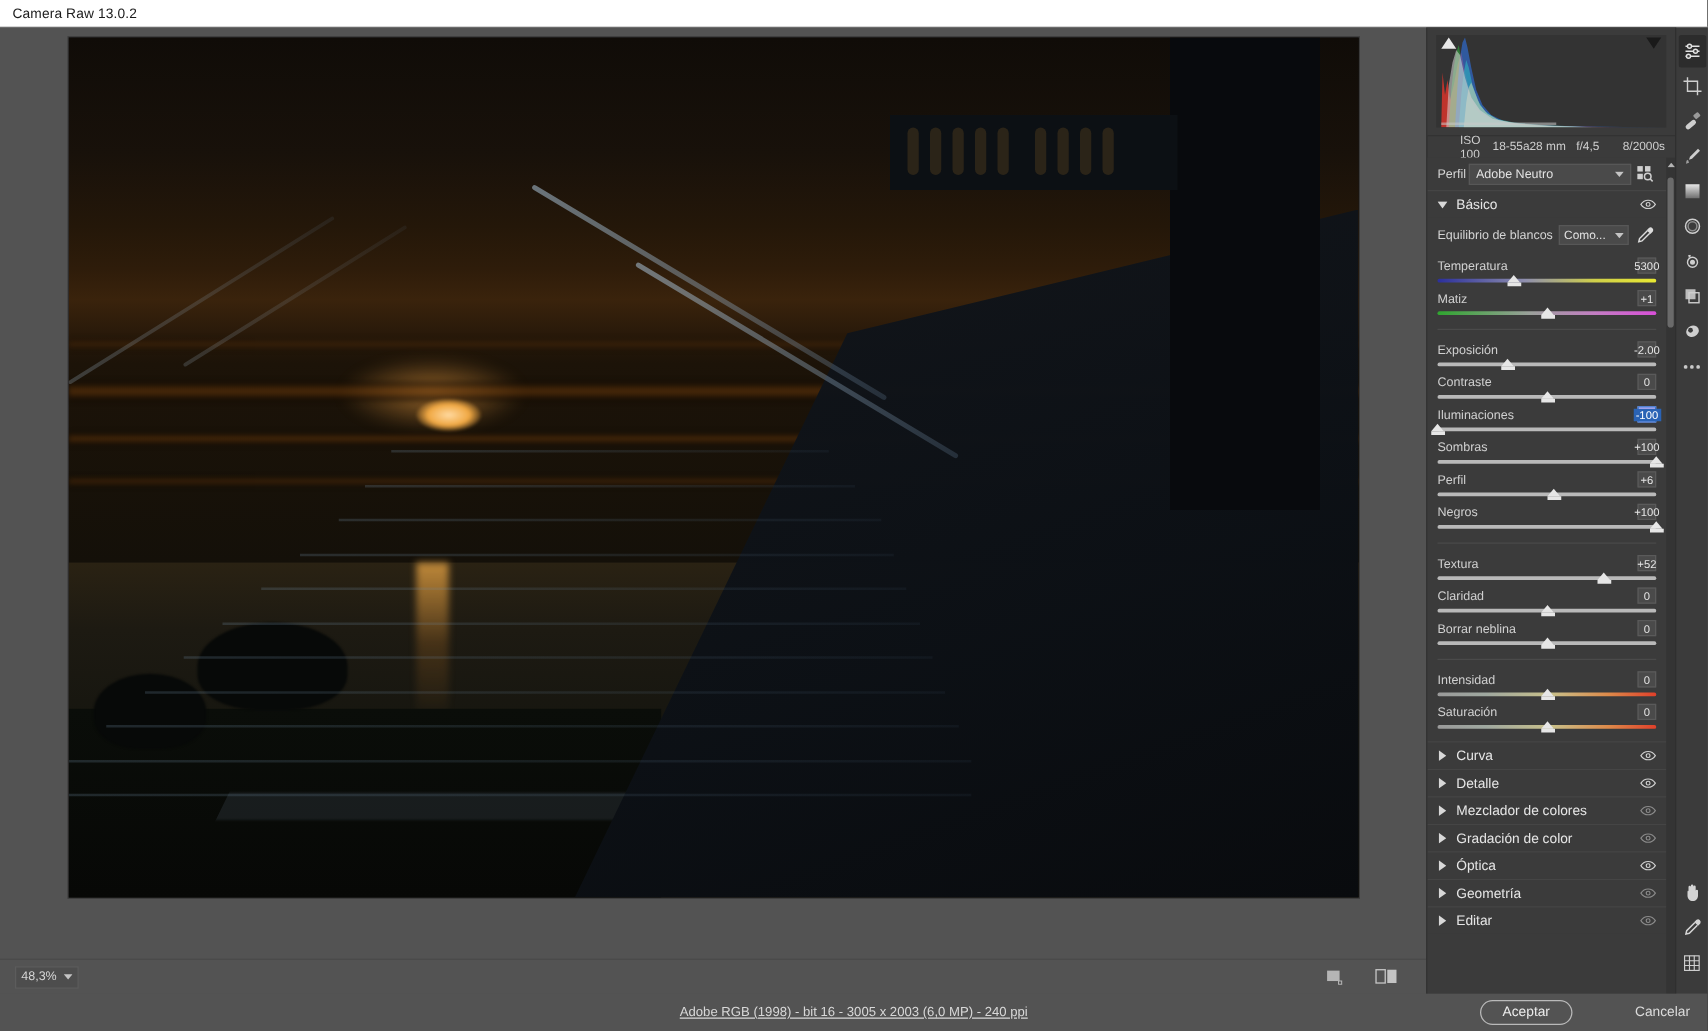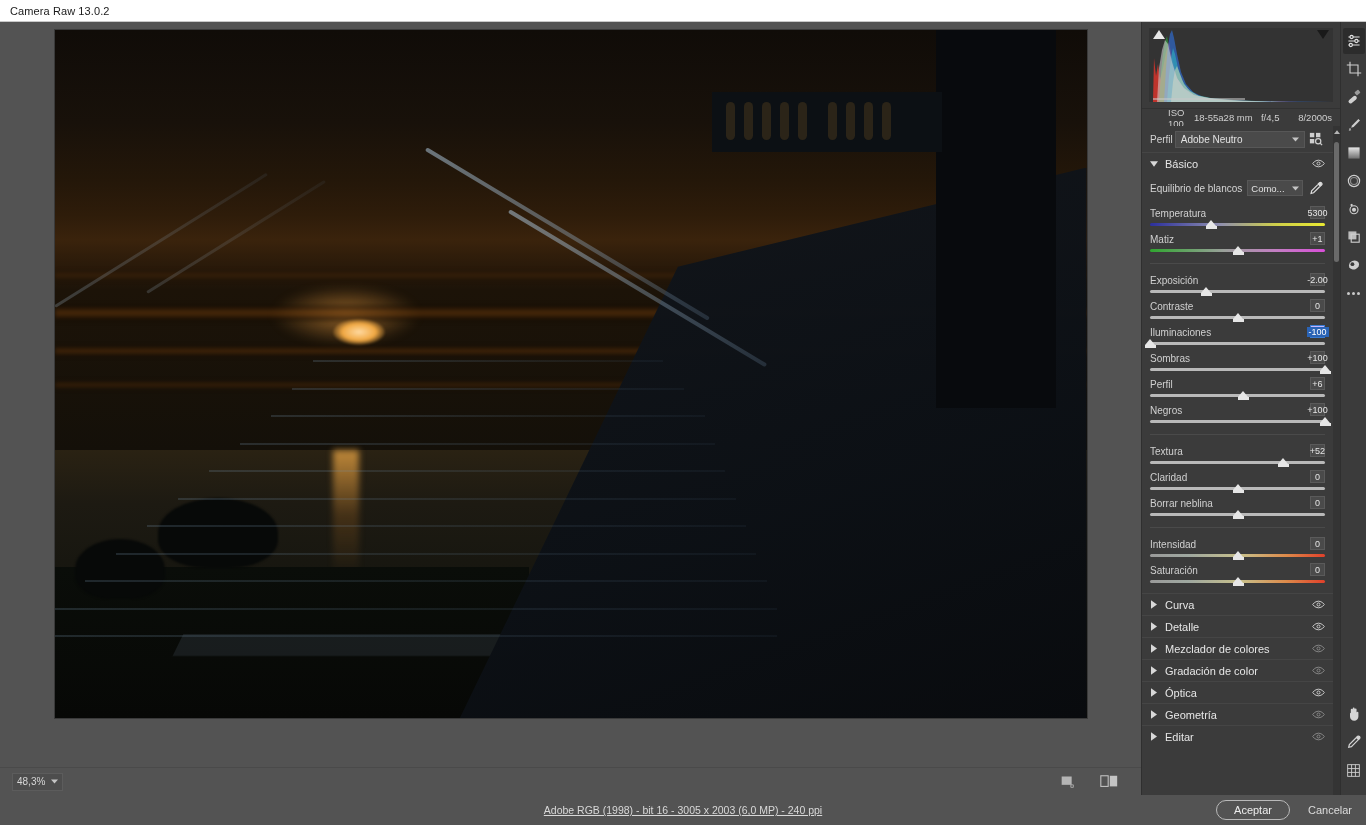--- a/index.html
+++ b/index.html
@@ -151,21 +151,21 @@
   .wf-link {
     font-size: 10.5px; color: #d8d8d8; text-decoration: underline; cursor: pointer;
   }
   .footer-actions {
     position: absolute; right: 14px; display: flex; align-items: center; gap: 18px;
   }
   .btn-accept {
     border: 1px solid #b9b9b9; border-radius: 11px; color: #ececec;
     font-size: 11px; padding: 3px 17px; cursor: pointer; background: transparent;
   }
-  .btn-cancel { font-size: 11px; color: #dcdcdc; cursor: pointer; }
+  .btn-cancel { font-size: 11px; color: #dcdcdc; cursor: pointer; margin-left: 32px; }
 
   
   .right-panel {
     width: 199px; background: #3b3b3b; display: flex; flex-direction: column;
     flex: none; border-left: 1px solid #2f2f2f; position: relative;
   }
 
   
   .histo-box { height: 86px; background: #3b3b3b; padding: 6px 7px 0 7px; position: relative; }
   .histo {

